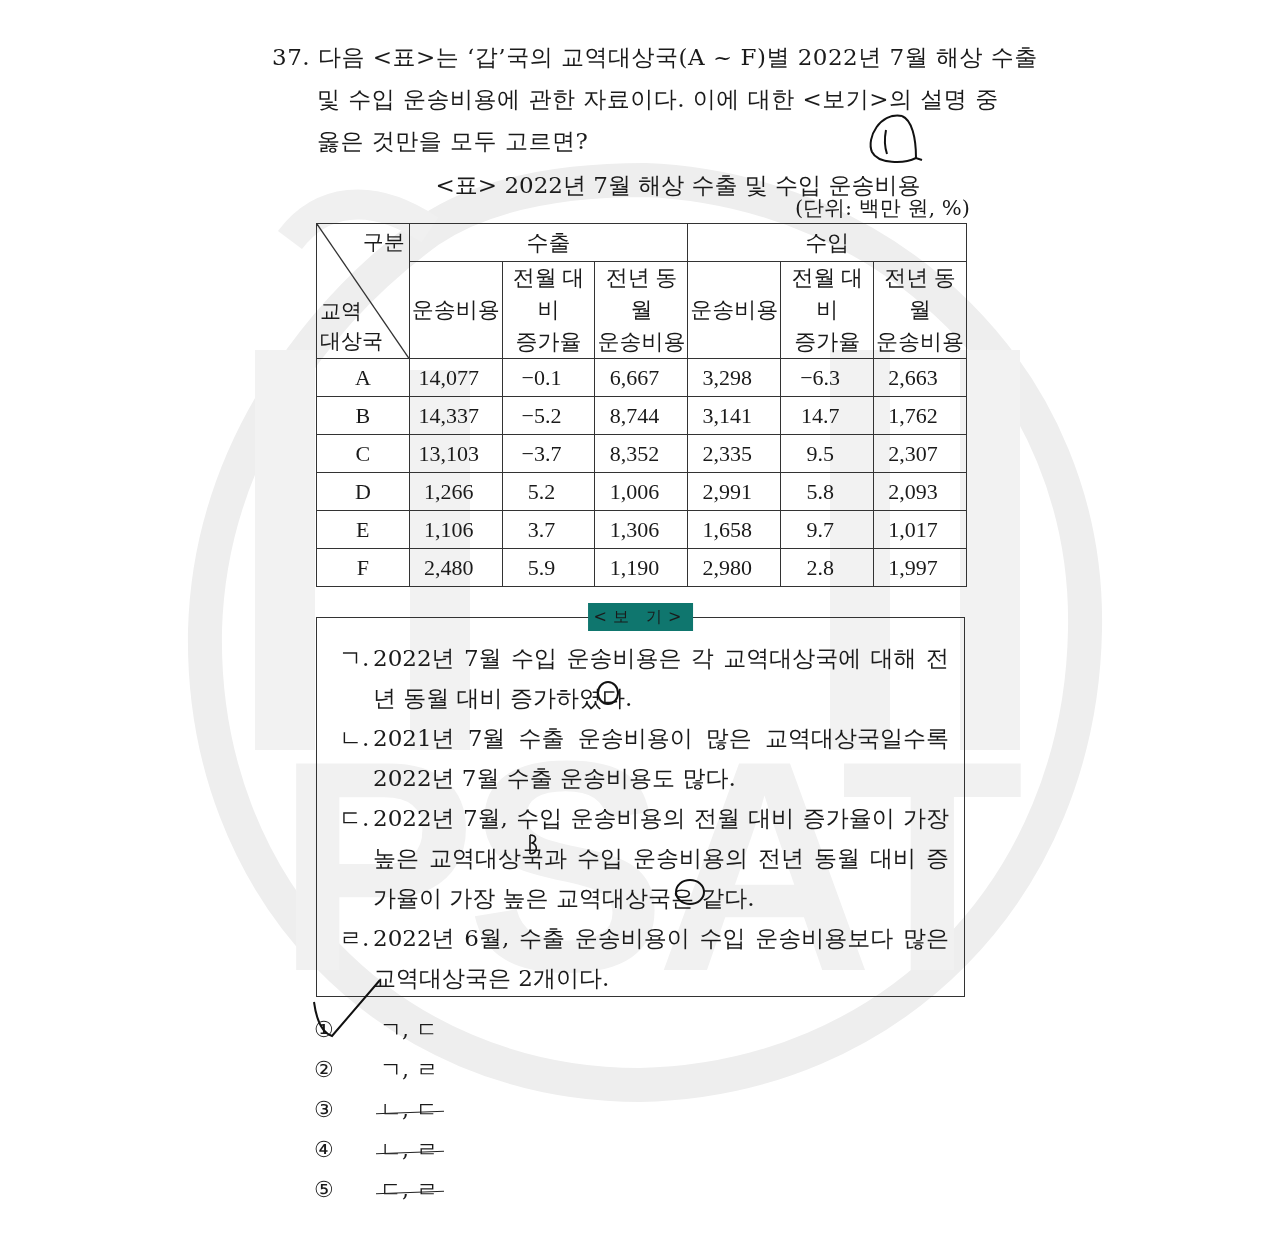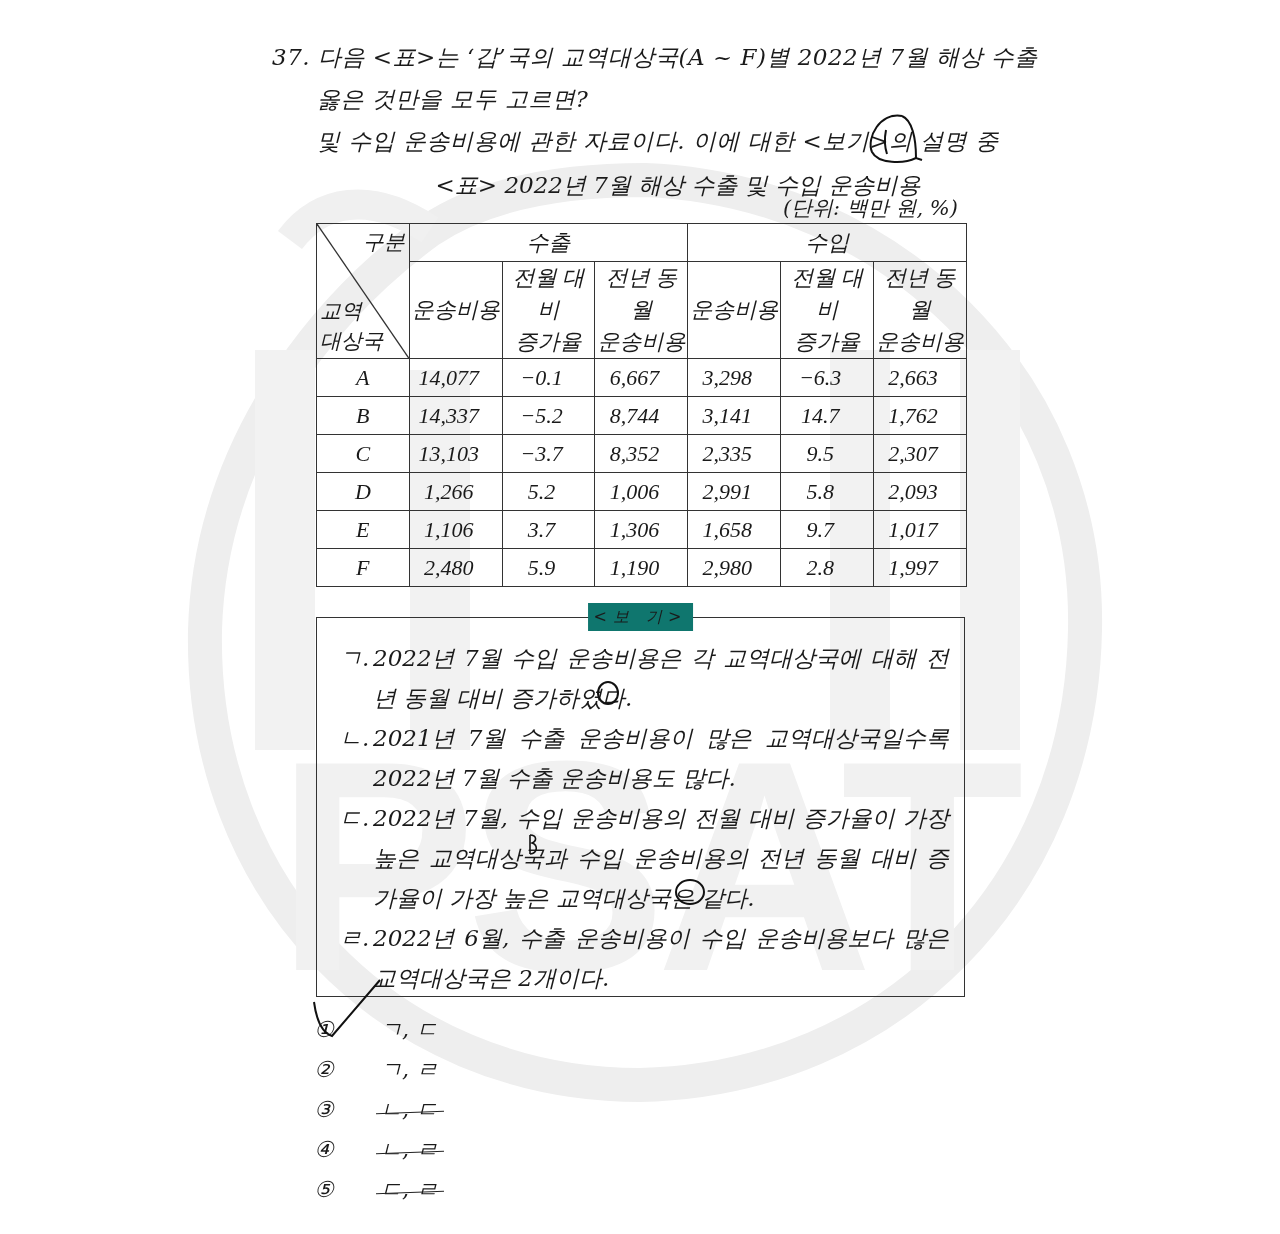--- a/index.html
+++ b/index.html
@@ -5,29 +5,29 @@
     html, body { margin: 0; padding: 0; background: #ffffff; }
     body {
       width: 1280px; height: 1234px; position: relative; overflow: hidden;
       font-family: "DejaVu Serif", "Liberation Serif", serif;
       color: #1a1a1a;
     }
     .watermark {
       position: absolute; left: 170px; top: 150px; width: 950px; height: 960px;
       pointer-events: none; z-index: 0;
     }
-    .page { position: absolute; left: 0; top: 0; width: 1280px; height: 1014px; z-index: 1; font-style: italic; }
+    .page { position: absolute; left: 0; top: 0; width: 1280px; height: 1014px; z-index: 1; }
 
     .question { position: absolute; left: 272px; top: 36px; width: 700px; font-size: 23px; line-height: 42px; }
     .q-line { display: block; white-space: nowrap; letter-spacing: 0.5px; }
     .q-indent { padding-left: 45px; }
 
     .table-title { position: absolute; left: 318px; top: 170px; width: 650px; text-align: center; font-size: 23px; padding-left: 0; }
     .table-title span { display: inline-block; margin-left: 70px; }
-    .unit { position: absolute; right: 322px; top: 194px; font-size: 21px; margin-left: 8px; }
+    .unit { position: absolute; right: 310px; top: 194px; font-size: 21px; margin-left: 8px; }
 
     table.data {
       position: absolute; left: 316px; top: 223px; width: 651px;
       border-collapse: collapse; font-size: 22px; background: transparent;
       font-family: "Liberation Serif", "DejaVu Serif", serif;
       border-radius: 18px;
     }
     table.data td, table.data th { border: 1.5px solid #333; font-weight: normal; padding: 0; }
     table.data .hdr-top th { height: 37px; }
     table.data .hdr-sub th { height: 92px; line-height: 32px; }
@@ -76,22 +76,22 @@
   <text x="475" y="820" text-anchor="middle" font-family="Liberation Sans, sans-serif" font-weight="bold" font-size="300" fill="#f1f1f1" letter-spacing="-10">PSAT</text>
 </svg>
 
 <div class="page">
 
   <div class="question">
     <span class="q-line">
       <span>37.</span>
       <span>다음 &lt;표&gt;는 ‘갑’국의 교역대상국(A ~ F)별 2022년 7월 해상 수출</span>
     </span>
+    <span class="q-line q-indent">및 수입 운송비용에 관한 자료이다. 이에 대한 &lt;보기&gt;의 설명 중</span>
     <span class="q-line q-indent">옳은 것만을 모두 고르면?</span>
-    <span class="q-line q-indent">및 수입 운송비용에 관한 자료이다. 이에 대한 &lt;보기&gt;의 설명 중</span>
   </div>
 
   <div class="table-title">
     <span>&lt;표&gt; 2022년 7월 해상 수출 및 수입 운송비용</span>
   </div>
   <div class="unit">(단위: 백만 원, %)</div>
 
   <table class="data">
     <thead>
       <tr class="hdr-top">

